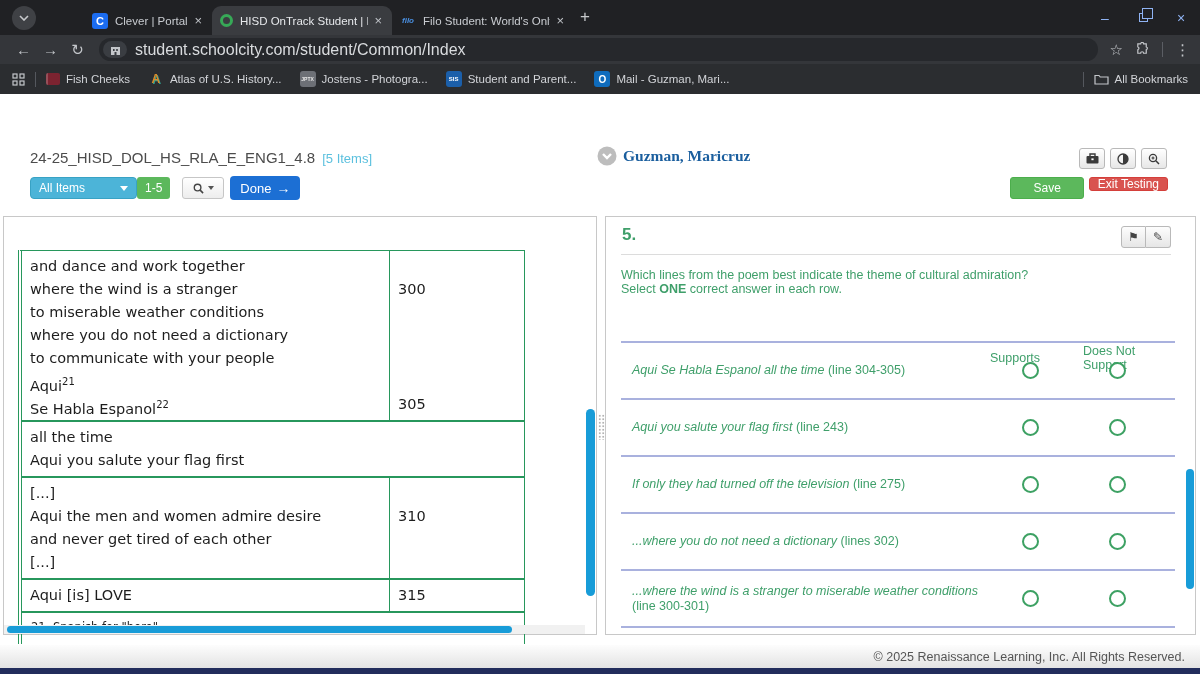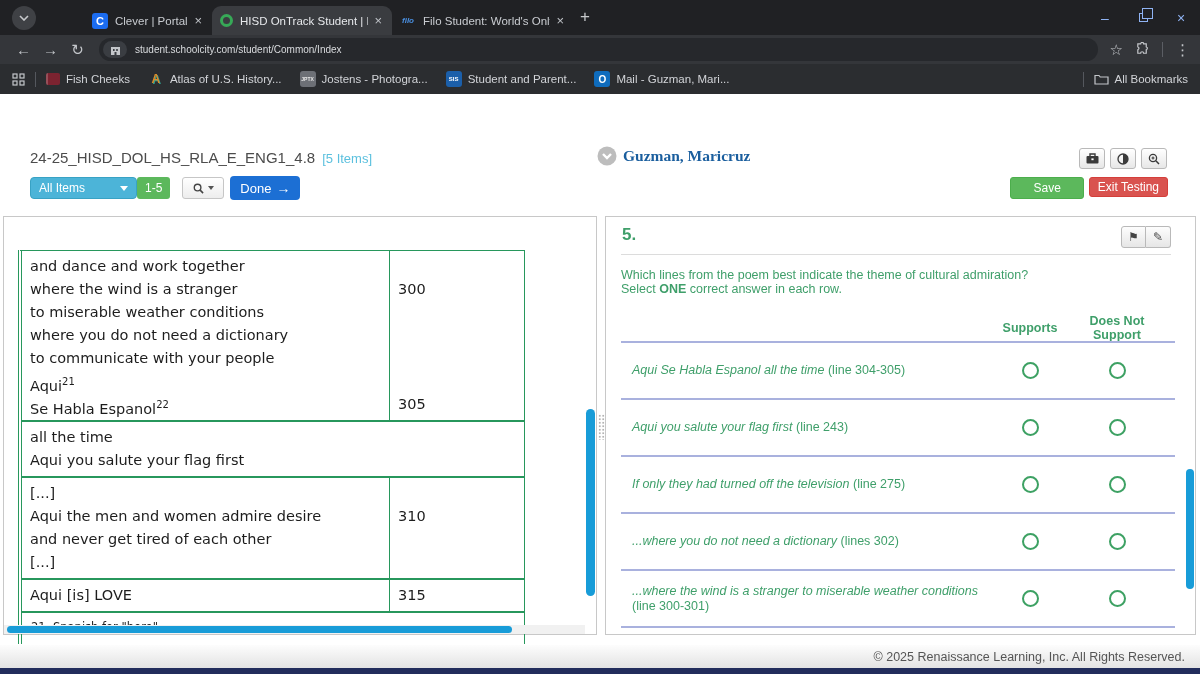--- a/index.html
+++ b/index.html
@@ -22,21 +22,21 @@
   .fav-filo { color:#4a90e2; font-size:8px; font-weight:bold; font-style:italic; }
   .win-controls { position:absolute; right:0; top:0; height:35px; display:flex; }
   .win-btn { width:38px; height:35px; display:flex; align-items:center; justify-content:center; color:#8fb3f3; font-size:14px; }
   .restore-glyph { width:9px; height:9px; border:1.5px solid #8fb3f3; position:relative; }
   .restore-glyph::before { content:""; position:absolute; left:2px; bottom:2px; width:9px; height:9px; border:1.5px solid #8fb3f3; background:#202124; }
 
   .toolbar { position:absolute; top:35px; left:0; right:0; height:29px; background:#34363a; display:flex; align-items:center; padding:0 10px; }
   .nav-ico { width:27px; text-align:center; color:#c3c6ca; font-size:15px; }
   .omnibox { flex:1; height:23px; margin:0 12px 0 8px; background:#26282c; border-radius:12px; display:flex; align-items:center; padding:0 4px; }
   .site-chip { width:24px; height:17px; border-radius:9px; background:#3a3d42; display:flex; align-items:center; justify-content:center; margin-right:8px; }
-  .url-text { color:#d9dbde; font-size:10px; }
+  .url-text { color:#d9dbde; font-size:16px; }
   .tb-right { display:flex; align-items:center; gap:12px; }
   .tb-ico { color:#c3c6ca; font-size:15px; }
   .tb-sep { width:1px; height:15px; background:#5b5e64; }
 
   .bookmarksbar { position:absolute; top:64px; left:0; right:0; height:30px; background:#2b2d30; display:flex; align-items:center; padding:0 12px; color:#d2d4d8; font-size:11.5px; }
   .bm-sep { width:1px; height:15px; background:#55585e; margin:0 10px; }
   .bm-items { display:flex; align-items:center; gap:18px; }
   .bm-item { display:flex; align-items:center; gap:6px; white-space:nowrap; }
   .bm-ico { width:16px; height:16px; display:flex; align-items:center; justify-content:center; font-weight:bold; flex:none; }
   .bm-book { background:#7c2330; border-radius:2px; width:14px; height:12px; border-left:2px solid #fff3; }
@@ -59,21 +59,21 @@
   .filters { position:absolute; left:30px; top:82px; display:flex; align-items:center; }
   .dd-allitems { width:107px; height:22px; background:var(--accent_teal); border:1px solid #38a2c4; border-radius:4px; color:#fff; font-size:12px; display:flex; align-items:center; justify-content:space-between; padding:0 8px; }
   .caret-down { width:0; height:0; border-left:4px solid transparent; border-right:4px solid transparent; border-top:5px solid #fff; }
   .btn-range { height:22px; padding:0 8px; background:var(--accent_green); border-radius:3px; color:#fff; font-size:12px; display:flex; align-items:center; }
   .btn-search { height:22px; width:42px; margin-left:12px; background:linear-gradient(#fff,#ededed); border:1px solid #c6c6c6; border-radius:3px; display:flex; align-items:center; justify-content:center; gap:4px; }
   .caret-dark { width:0; height:0; border-left:3.5px solid transparent; border-right:3.5px solid transparent; border-top:4.5px solid #555; }
   .btn-done { height:24px; margin-left:6px; padding:0 10px; background:var(--accent_blue); border-radius:4px; color:#fff; font-size:13px; display:flex; align-items:center; gap:5px; }
   .done-arrow { font-weight:bold; font-size:14px; }
   .session-btns { position:absolute; right:32px; top:83px; display:flex; gap:5px; }
   .btn-save { height:22px; padding:0 22px; background:var(--accent_green); border:1px solid #4cae4c; border-radius:3px; color:#fff; font-size:12px; display:flex; align-items:center; }
-  .btn-exit { height:20px; padding:0 8px; background:var(--accent_red); border:1px solid #d43f3a; border-radius:3px; color:#fff; font-size:12px; display:flex; align-items:center; }
+  .btn-exit { height:14px; padding:0 8px; background:var(--accent_red); border:1px solid #d43f3a; border-radius:3px; color:#fff; font-size:12px; display:flex; align-items:center; }
 
   
   .passage-panel { position:absolute; left:3px; top:122px; width:594px; height:419px; border:1px solid #c8c8c8; background:#fff; }
   .poem { position:absolute; left:14px; top:33px; width:507px; border-left:4px double var(--table_green); border-top:1px solid var(--table_green); border-right:1px solid var(--table_green); font-family:"DejaVu Sans", sans-serif; font-size:14.5px; color:#1d1d1d; }
   .pblock { display:flex; border-bottom:2px solid var(--table_green); }
   .pcell-text { padding:4px 0 4px 8px; }
   .pblock.with-num .pcell-text { width:368px; border-right:1px solid var(--table_green); }
   .pblock.full .pcell-text { width:100%; }
   .pcell-num { flex:1; padding:4px 0 4px 8px; }
   .pline { height:23px; line-height:23px; white-space:nowrap; }
@@ -86,21 +86,21 @@
 
   
   .question-panel { position:absolute; left:605px; top:122px; width:591px; height:419px; border:1px solid #c8c8c8; background:#fff; }
   .q-number { position:absolute; left:16px; top:8px; font-size:17px; font-weight:bold; color:var(--question_green); }
   .q-actions { position:absolute; right:24px; top:9px; display:flex; }
   .q-act-btn { width:25px; height:22px; background:linear-gradient(#fdfdfd,#e6e6e6); border:1px solid #b9b9b9; display:flex; align-items:center; justify-content:center; color:#444; font-size:12px; }
   .q-act-btn:first-child { border-radius:3px 0 0 3px; }
   .q-act-btn:last-child { border-radius:0 3px 3px 0; border-left:none; }
   .q-hr { position:absolute; left:15px; right:24px; top:37px; border-top:1px solid #dcdcdc; }
   .q-prompt { position:absolute; left:15px; top:51px; font-size:12.5px; line-height:14px; color:var(--question_green); }
-  .q-col-head { position:absolute; font-size:12.5px; font-weight:bold; color:var(--question_green); text-align:center; }
+  .q-col-head { position:absolute; font-size:12.5px; font-weight:normal; color:var(--question_green); text-align:left;margin-top:30px; }
   .q-col-head.c1 { left:384px; top:104px; width:80px; }
   .q-col-head.c2 { left:477px; top:97px; width:68px; }
   .q-head-line { position:absolute; left:15px; right:20px; top:124px; border-top:2px solid var(--divider_purple); }
   .q-rows { position:absolute; left:15px; right:20px; top:126px; }
   .qrow { position:relative; height:57px; border-bottom:2px solid var(--divider_purple); display:flex; align-items:center; }
   .qrow-text { width:382px; padding-left:11px; font-size:12.5px; line-height:15px; color:var(--question_green); }
   .radio { position:absolute; width:17px; height:17px; border:2px solid #3da163; border-radius:50%; background:#fff; top:50%; margin-top:-8.5px; }
   .radio.c1 { left:401px; } .radio.c2 { left:488px; }
   .vscroll-thumb-right { position:absolute; right:1px; top:252px; width:8px; height:120px; background:var(--scrollbar_blue); border-radius:4px; }
 

